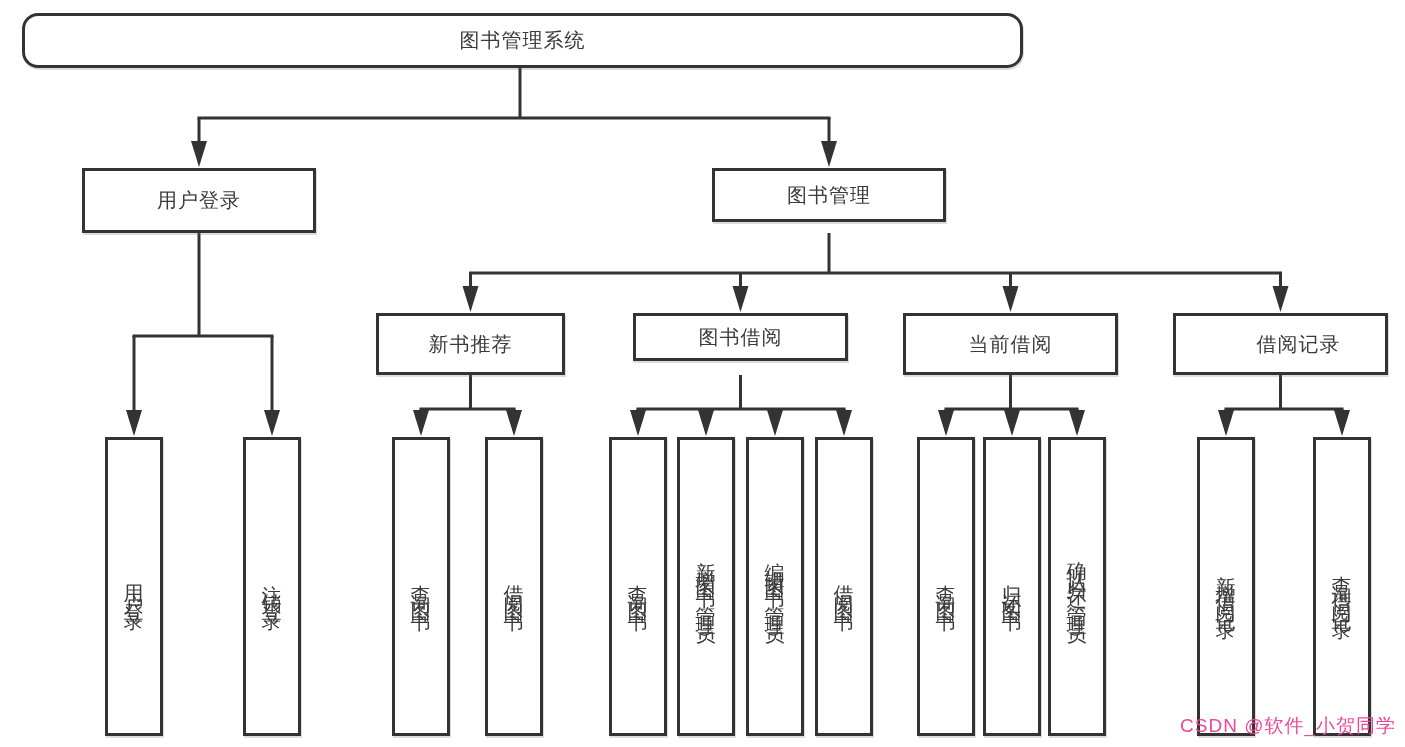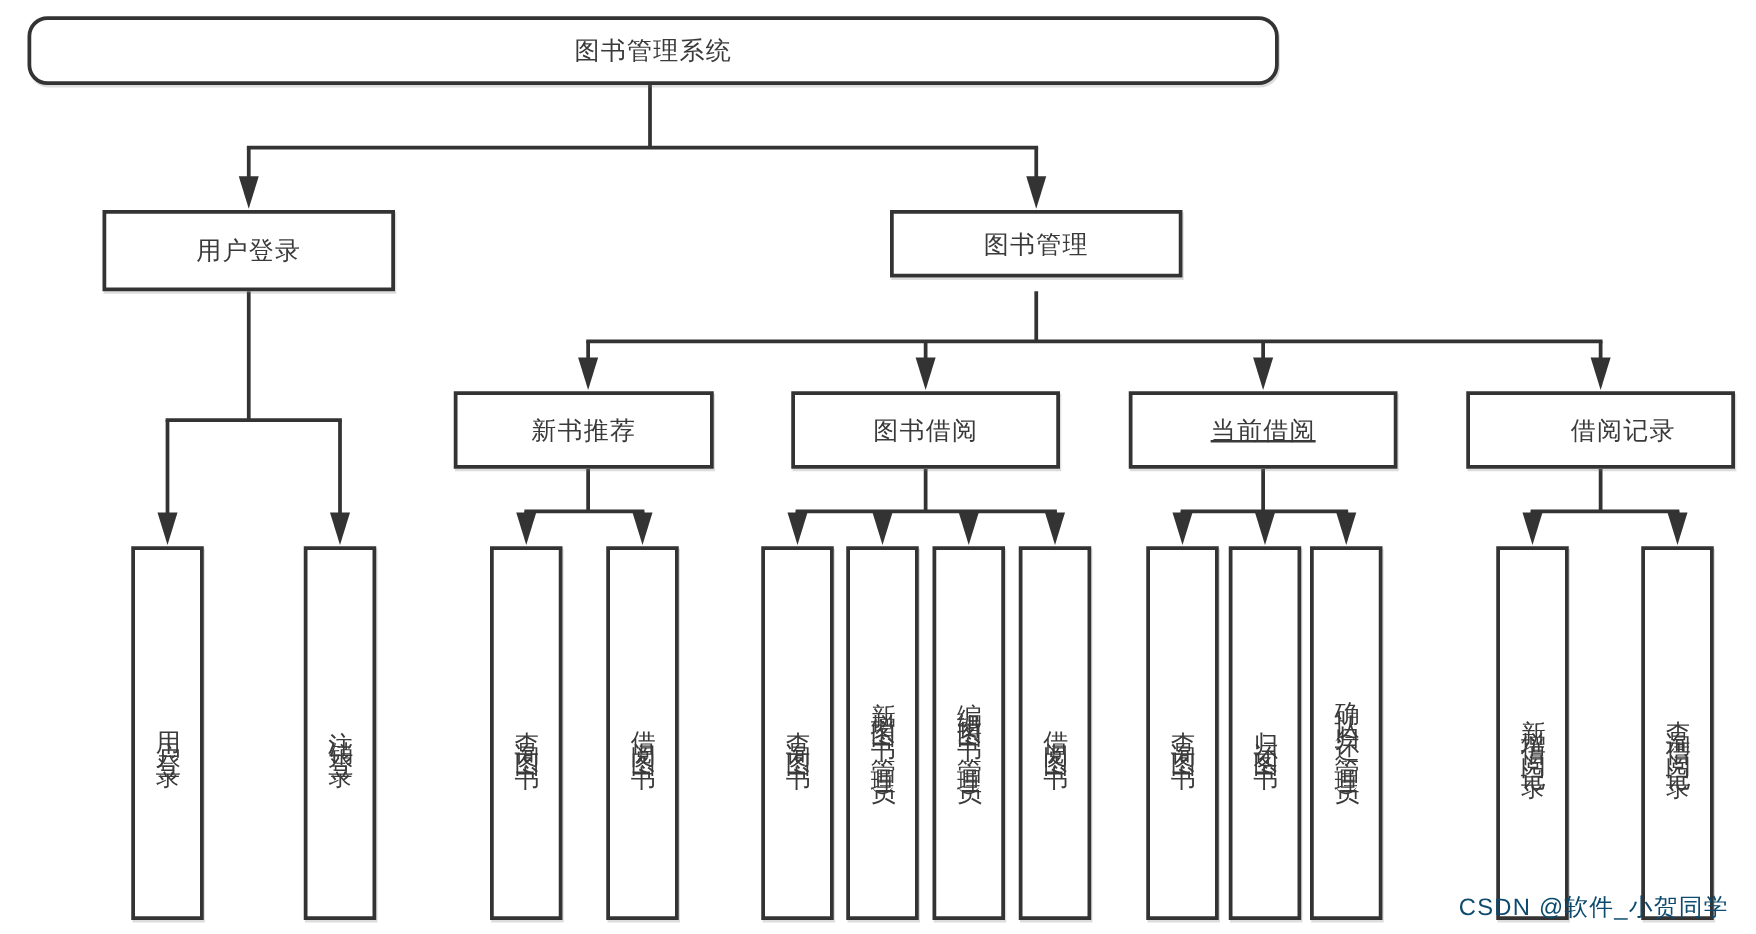--- a/index.html
+++ b/index.html
@@ -43,24 +43,24 @@
   }
   .node.leaf .vtext {
     writing-mode: vertical-rl;
     text-orientation: mixed;
     letter-spacing: 0.45em;
     line-height: 1;
     white-space: nowrap;
   }
   .watermark {
     position: absolute;
-    right: 22px;
+    right: 9px;
     bottom: 8px;
     font-size: 19px;
-    color: #0c4a6e;
+    color: #ec4899;
     z-index: 3;
     letter-spacing: 1px;
   }
 </style>
 </head>
 <body>
 
 <div class="stage">
 
   <svg class="connectors" width="1405" height="747" viewBox="0 0 1405 747" stroke="#333333" stroke-width="3" fill="#333333">
@@ -129,27 +129,27 @@
     <span>图书管理系统</span>
   </div>
 
   <div class="node h" style="left:82px; top:168px; width:234px; height:65px;">
     <span>用户登录</span>
   </div>
   <div class="node h" style="left:712px; top:168px; width:234px; height:54px;">
     <span>图书管理</span>
   </div>
 
-  <div class="node h" style="left:363px; top:313px; width:208px; height:62px;">
+  <div class="node h" style="left:376px; top:313px; width:189px; height:62px;">
     <span>新书推荐</span>
   </div>
-  <div class="node h" style="left:633px; top:313px; width:215px; height:62px;">
+  <div class="node h" style="left:633px; top:313px; width:215px; height:48px;">
     <span>图书借阅</span>
   </div>
-  <div class="node h" style="left:903px; top:313px; width:215px; height:62px;text-decoration:underline;">
+  <div class="node h" style="left:903px; top:313px; width:215px; height:62px;">
     <span>当前借阅</span>
   </div>
   <div class="node h" style="left:1173px; top:313px; width:215px; height:62px;padding-left:36px;">
     <span>借阅记录</span>
   </div>
 
   <div class="node leaf" style="left:105px; top:437px; width:58px; height:299px;">
     <span class="vtext">用户登录</span>
   </div>
   <div class="node leaf" style="left:243px; top:437px; width:58px; height:299px;">

